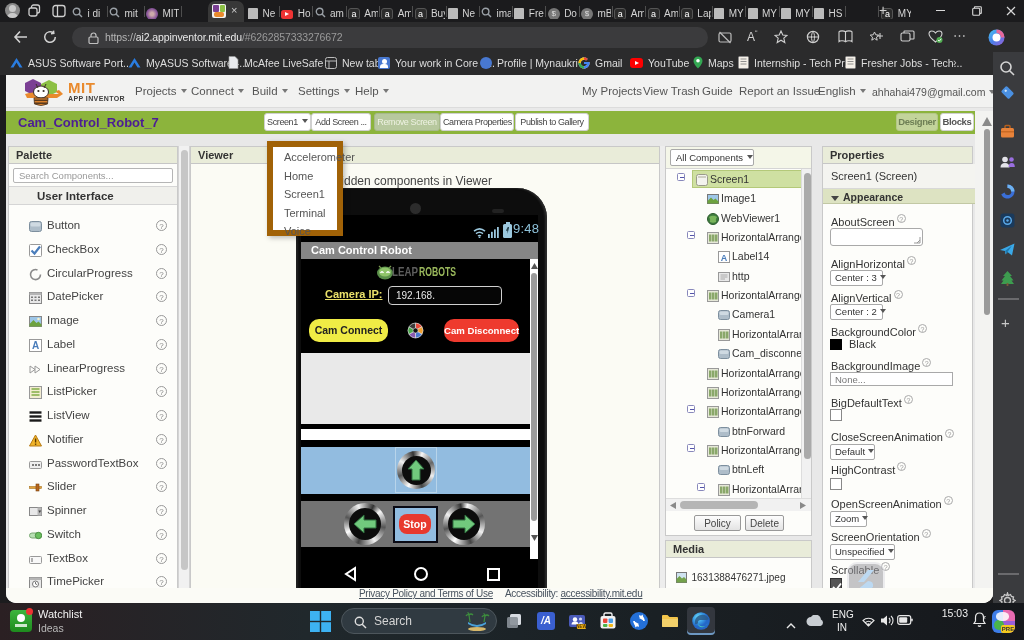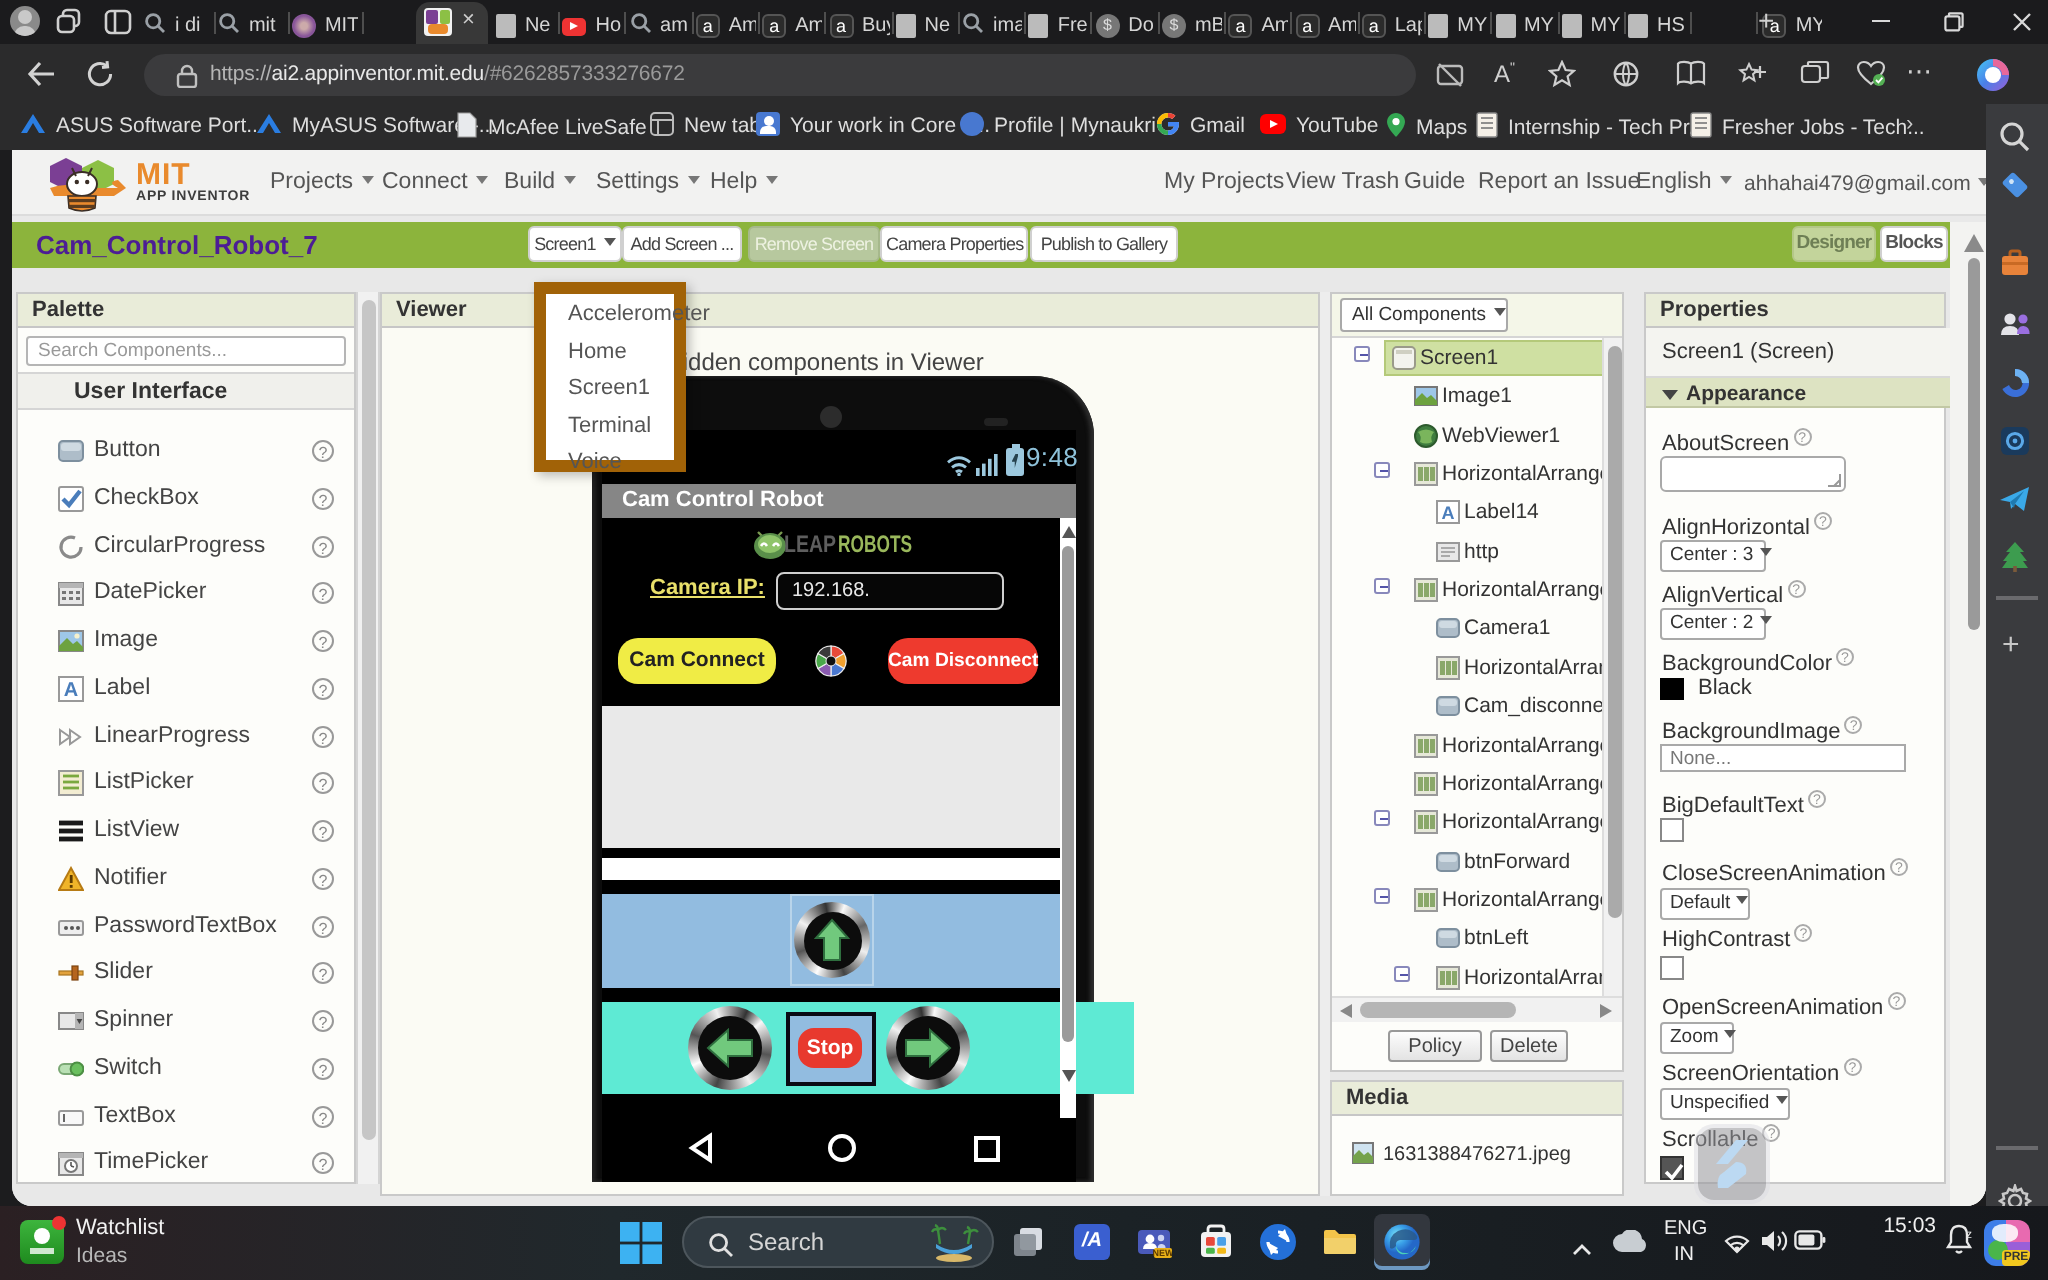--- a/index.html
+++ b/index.html
@@ -520,21 +520,21 @@
           <div class="abs" style="left:0;top:214px;width:229px;height:11px;background:#fff;"></div>
           <div class="abs" style="left:0;top:232px;width:229px;height:47px;background:#92bce0;">
             <div class="abs" style="left:94px;top:0px;width:42px;height:46px;border:1px solid #b8d4ea;"></div>
             <div class="abs" style="left:96px;top:4px;width:38px;height:38px;border-radius:50%;background:conic-gradient(from 20deg,#f8f8f8,#666 45deg,#eee 90deg,#444 140deg,#fdfdfd 185deg,#555 230deg,#f0f0f0 280deg,#333 330deg,#f8f8f8);">
               <div class="abs" style="left:4.5px;top:4.5px;width:29px;height:29px;border-radius:50%;background:#0c0c0c;"></div>
               <svg class="abs" style="left:10px;top:8px" width="18" height="22" viewBox="0 0 18 22">
                   <path d="M9 1 L17 10 L13 10 L13 21 L5 21 L5 10 L1 10 Z" fill="#71c97d" stroke="#2e6e3e" stroke-width="1"></path>
                 </svg>
             </div>
           </div>
-          <div class="abs" style="left:0;top:286px;width:266px;height:46px;background:#5eead4;">
+          <div class="abs" style="left:0;top:286px;width:229px;height:46px;background:#737373;">
             <div class="abs" style="left:43px;top:2px;width:42px;height:42px;border-radius:50%;background:conic-gradient(from 50deg,#f8f8f8,#555 50deg,#f0f0f0 100deg,#444 150deg,#fdfdfd 195deg,#555 240deg,#f0f0f0 290deg,#333 335deg,#f8f8f8);">
               <div class="abs" style="left:5px;top:5px;width:32px;height:32px;border-radius:50%;background:#0c0c0c;"></div>
               <svg class="abs" style="left:9px;top:11px" width="24" height="20" viewBox="0 0 24 20">
                   <path d="M1 10 L11 1 L11 6 L23 6 L23 14 L11 14 L11 19 Z" fill="#71c97d" stroke="#2e6e3e" stroke-width="1"></path>
                 </svg>
             </div>
             <div class="abs" style="left:92px;top:5px;width:45px;height:37px;border:2.5px solid #0a0a14;background:#92bce0;"></div>
             <div class="abs" style="left:98px;top:13px;width:32px;height:20px;background:#e8392e;border-radius:8px;text-align:center;line-height:20px;font-size:10.5px;font-weight:bold;color:#fff;">Stop</div>
             <div class="abs" style="left:142px;top:2px;width:42px;height:42px;border-radius:50%;background:conic-gradient(from 10deg,#f8f8f8,#555 55deg,#f0f0f0 105deg,#444 150deg,#fdfdfd 200deg,#555 245deg,#f0f0f0 290deg,#333 340deg,#f8f8f8);">
               <div class="abs" style="left:5px;top:5px;width:32px;height:32px;border-radius:50%;background:#0c0c0c;"></div>
@@ -804,20 +804,24 @@
     </div>
   </div>
 
   <div class="abs" style="left:969px;top:36px;width:18px;height:492px;background:#f3f3f1;">
     <svg class="abs" style="left:7px;top:6px" width="10" height="9">
         <path d="M5 0 L10 9 L0 9 Z" fill="#8a8a8a"></path>
       </svg>
     <div class="abs" style="left:9px;top:18px;width:6px;height:186px;background:#9a9a9a;border-radius:3px;"></div>
   </div>
 
+  <div class="abs" style="left:0;top:513px;width:987px;height:15px;background:#fbfbf6;">
+    <span style="position:absolute;left:353px;font-size:10px;letter-spacing:-0.3px;color:#47525e;text-decoration:underline;">Privacy Policy and Terms of Use</span>
+    <span style="position:absolute;left:499px;font-size:10px;letter-spacing:-0.3px;color:#47525e;">Accessibility: <span style="text-decoration:underline;">accessibility.mit.edu</span></span>
+  </div>
 </div>
 <div class="abs" id="sidebar">
   <svg class="sbico" style="top:8px" viewBox="0 0 17 17">
       <circle cx="7" cy="7" r="5" fill="none" stroke="#d5d5d5" stroke-width="1.6"></circle>
       <line x1="10.7" y1="10.7" x2="15" y2="15" stroke="#d5d5d5" stroke-width="1.6"></line>
     </svg>
   <div class="abs" style="left:5px;top:246px;width:21px;height:1.5px;background:#6a6a6d;"></div>
   <svg class="sbico" style="top:32px" viewBox="0 0 17 17">
       <g transform="rotate(-45 8.5 8.5)">
         <rect x="4.5" y="3" width="8" height="11" rx="1.5" fill="#4a90e2"></rect>

